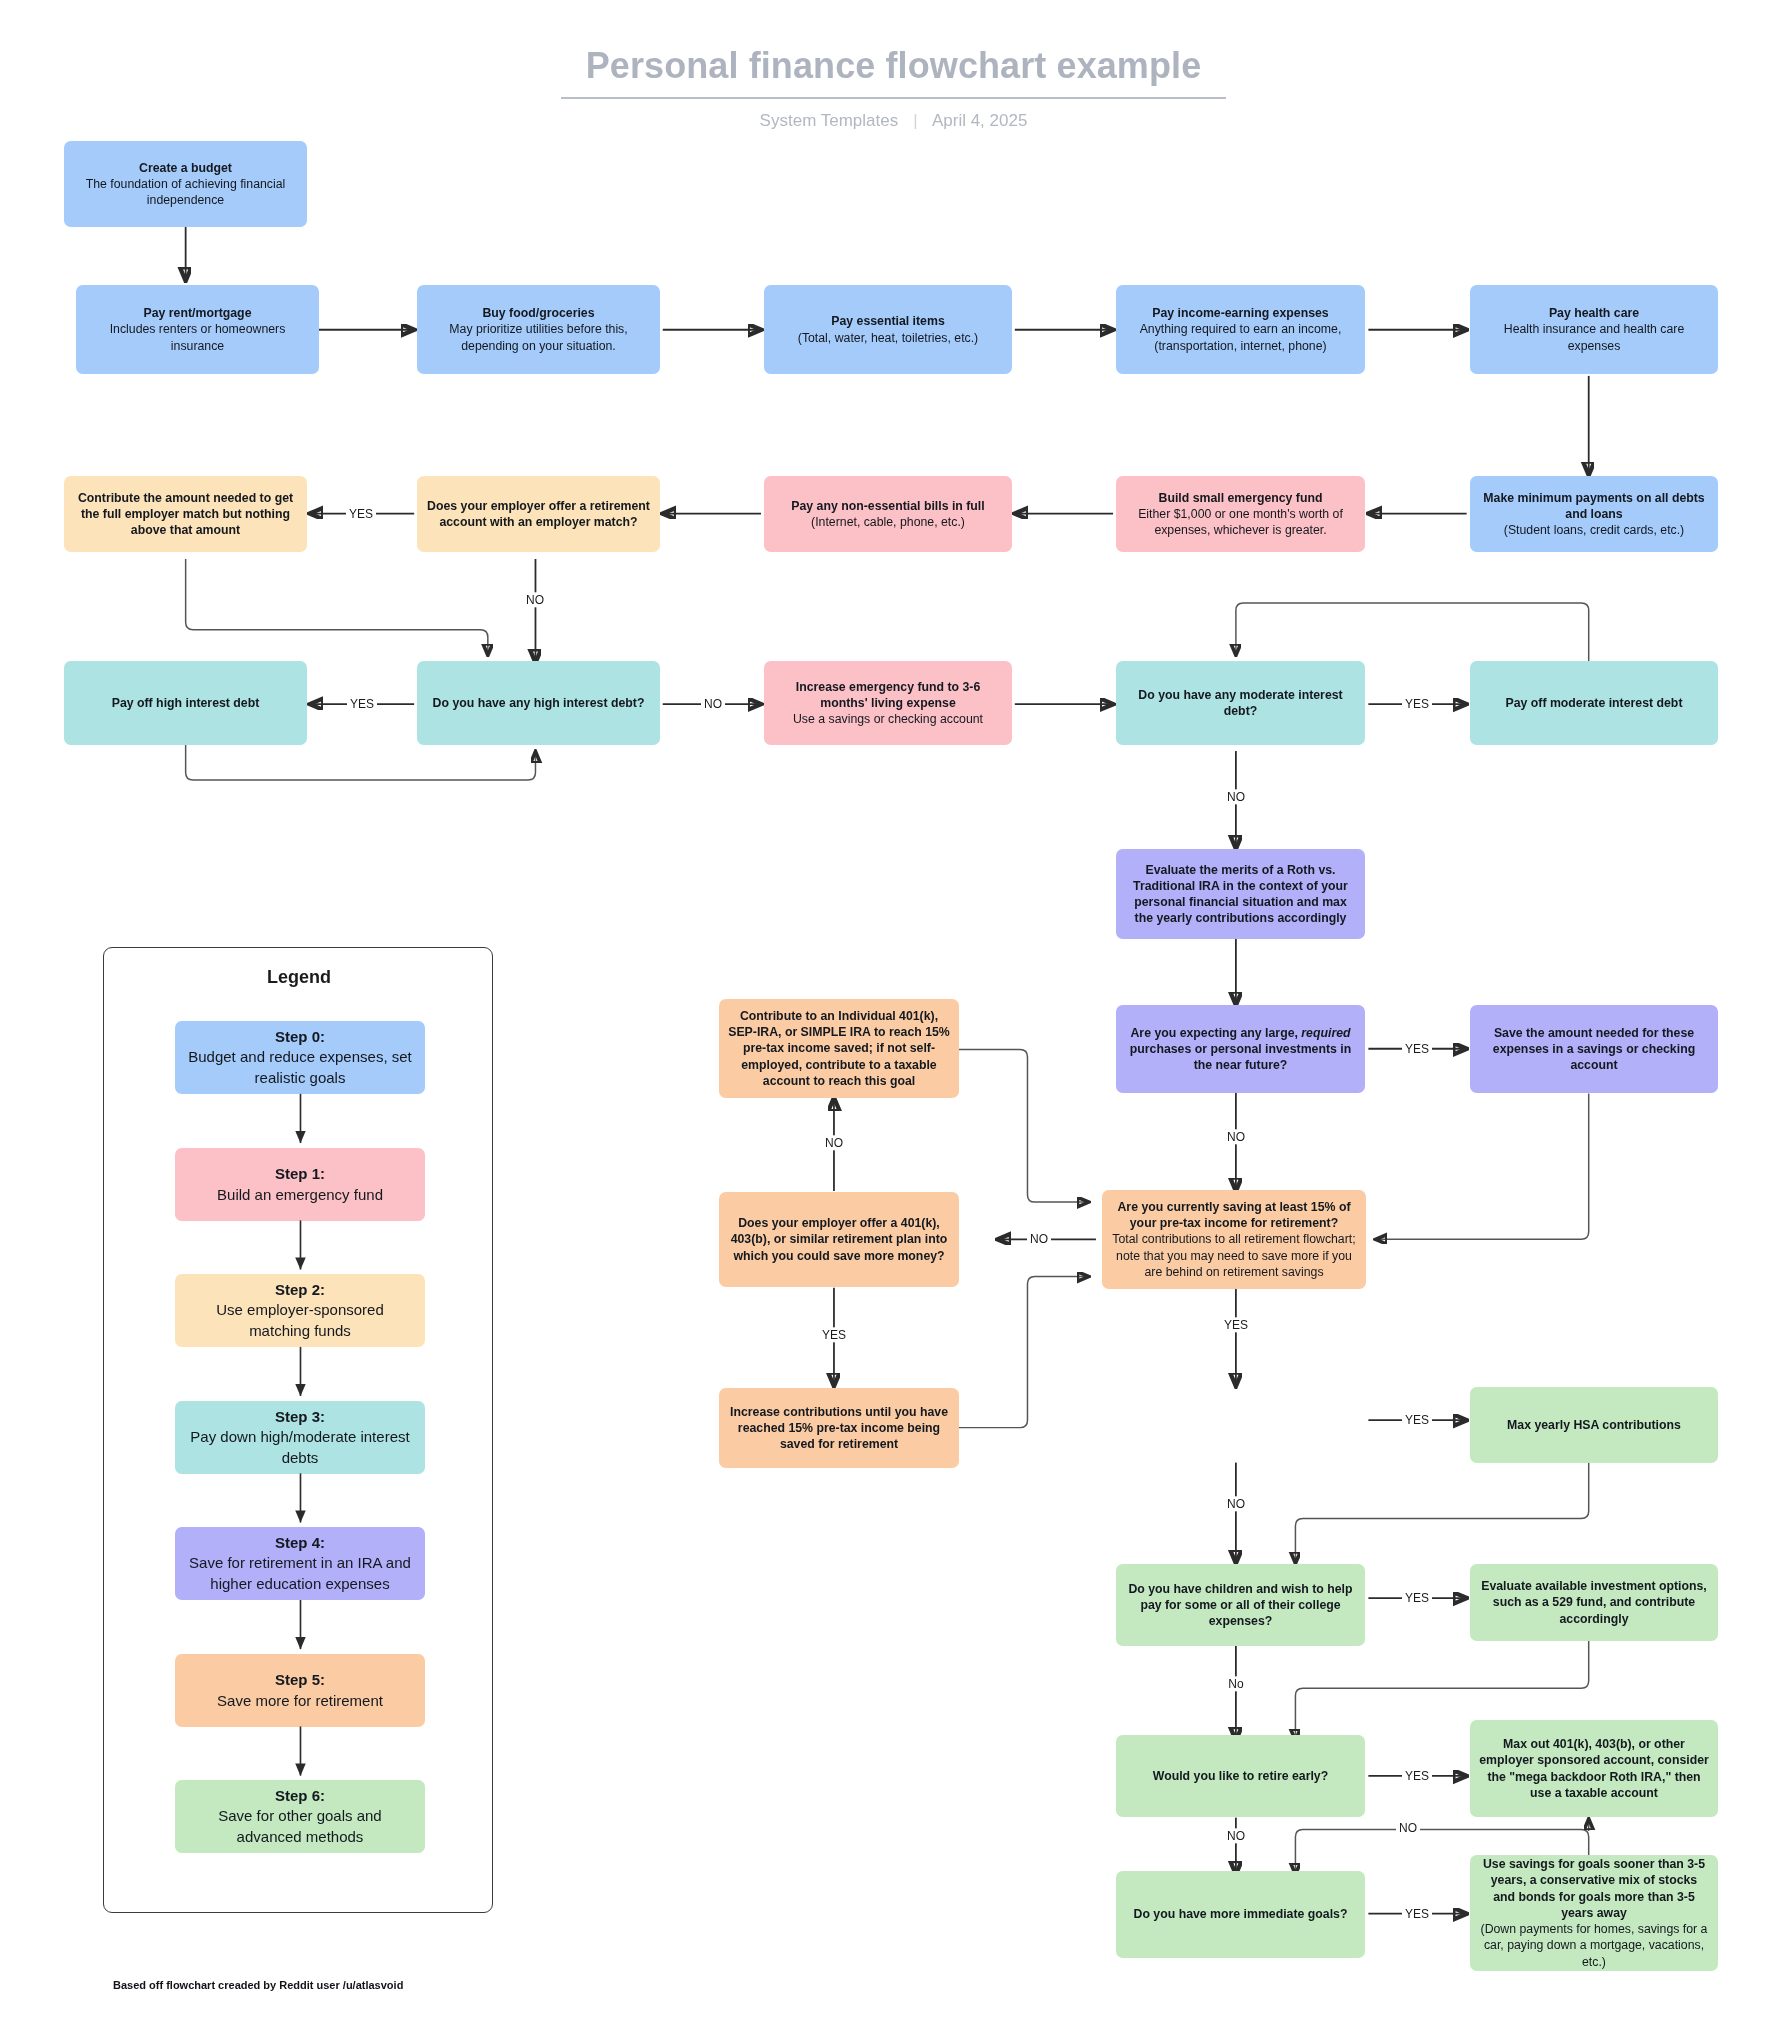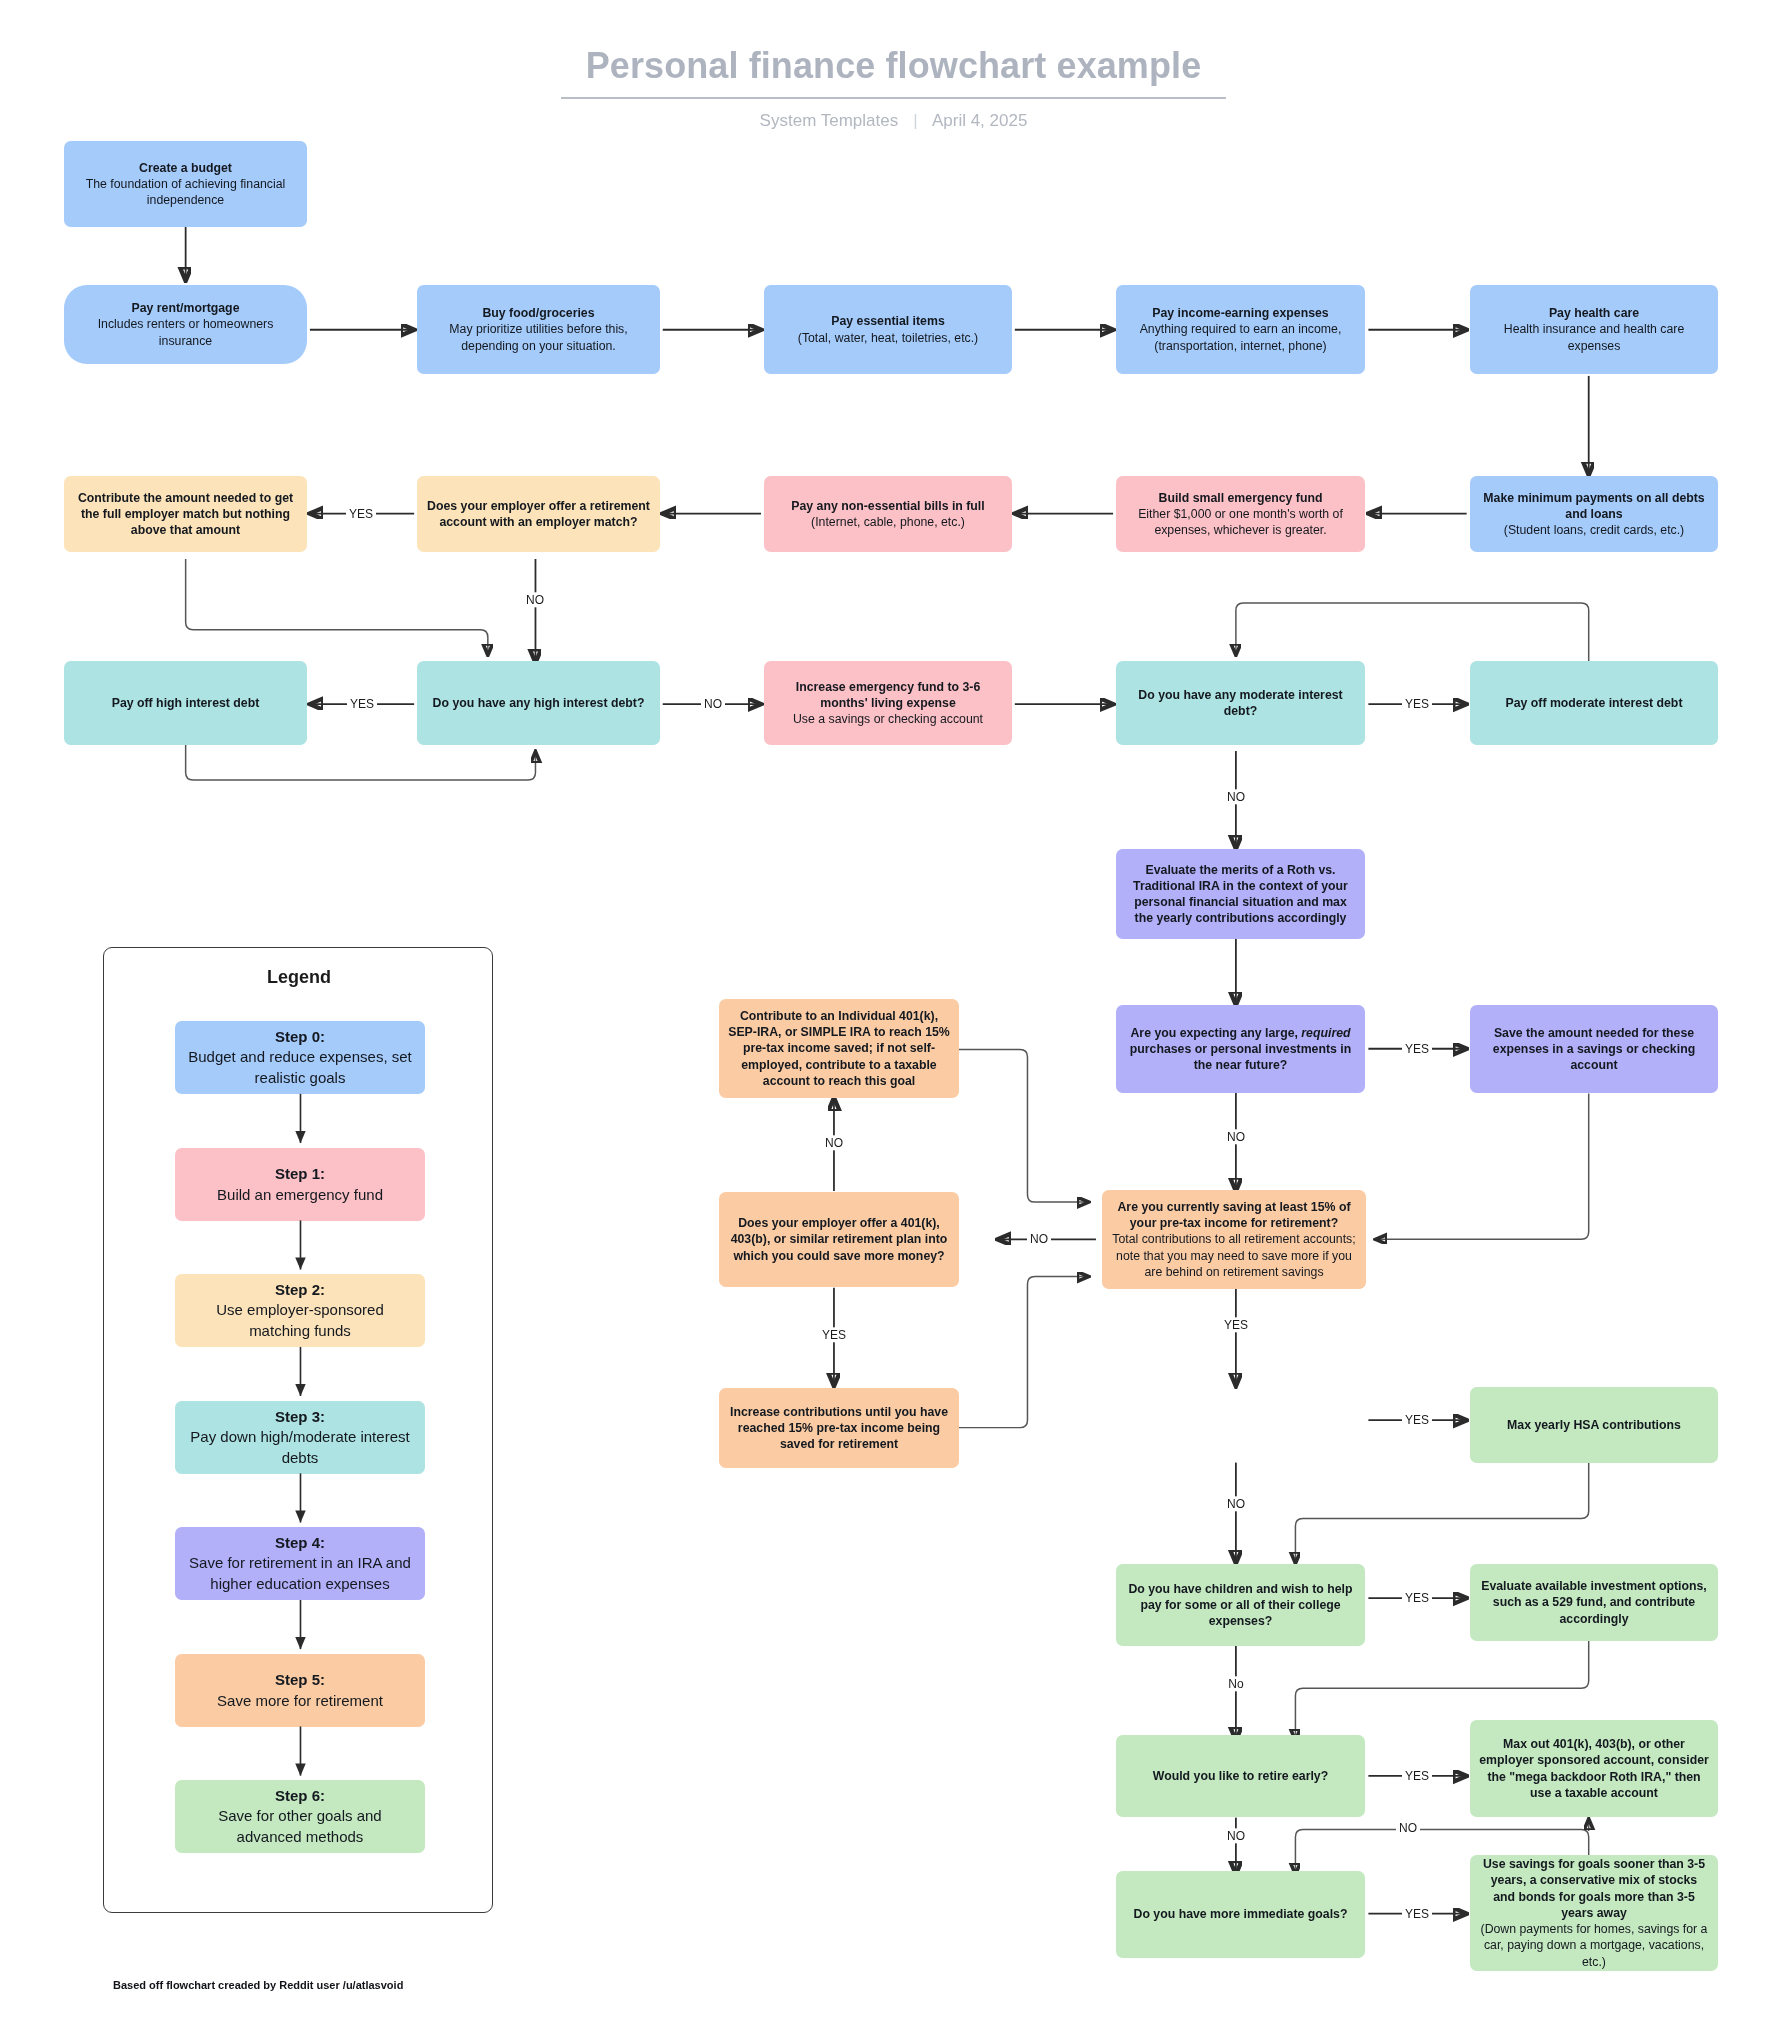--- a/index.html
+++ b/index.html
@@ -252,21 +252,21 @@
   <div class="elabel" style="left:1236px; top:1836px;">NO</div>
   <div class="elabel" style="left:1408px; top:1828px;">NO</div>
   <div class="elabel" style="left:1417px; top:1914px;">YES</div>
   <div class="elabel" style="left:1236px; top:1861px; opacity:0;">NO</div>
 
   <div class="node blue" style="left:64px; top:141px; width:243px; height:86px;">
     <div class="t">Create a budget</div>
     <div class="s">The foundation of achieving financial independence</div>
   </div>
 
-  <div class="node blue" style="left:64px; top:285px; width:243px; height:79px;border-radius:23px;">
+  <div class="node blue" style="left:76px; top:285px; width:243px; height:89px;">
     <div class="t">Pay rent/mortgage</div>
     <div class="s">Includes renters or homeowners insurance</div>
   </div>
   <div class="node blue" style="left:417px; top:285px; width:243px; height:89px;">
     <div class="t">Buy food/groceries</div>
     <div class="s">May prioritize utilities before this, depending on your situation.</div>
   </div>
   <div class="node blue" style="left:764px; top:285px; width:248px; height:89px;">
     <div class="t">Pay essential items</div>
     <div class="s">(Total, water, heat, toiletries, etc.)</div>
@@ -328,21 +328,21 @@
   </div>
   <div class="node purple" style="left:1470px; top:1005px; width:248px; height:88px;">
     <div class="t">Save the amount needed for these expenses in a savings or checking account</div>
   </div>
 
   <div class="node peach" style="left:719px; top:1192px; width:240px; height:95px;">
     <div class="t">Does your employer offer a 401(k), 403(b), or similar retirement plan into which you could save more money?</div>
   </div>
   <div class="node peach" style="left:1102px; top:1190px; width:264px; height:99px;">
     <div class="t">Are you currently saving at least 15% of your pre-tax income for retirement?</div>
-    <div class="s">Total contributions to all retirement accounts; note that you may need to save more if you are behind on retirement savings</div>
+    <div class="s">Total contributions to all retirement flowchart; note that you may need to save more if you are behind on retirement savings</div>
   </div>
 
   <div class="node peach" style="left:719px; top:1388px; width:240px; height:80px;">
     <div class="t">Increase contributions until you have reached 15% pre-tax income being saved for retirement</div>
   </div>
 
   <div class="node green" style="left:1470px; top:1387px; width:248px; height:76px;">
     <div class="t">Max yearly HSA contributions</div>
   </div>
 

